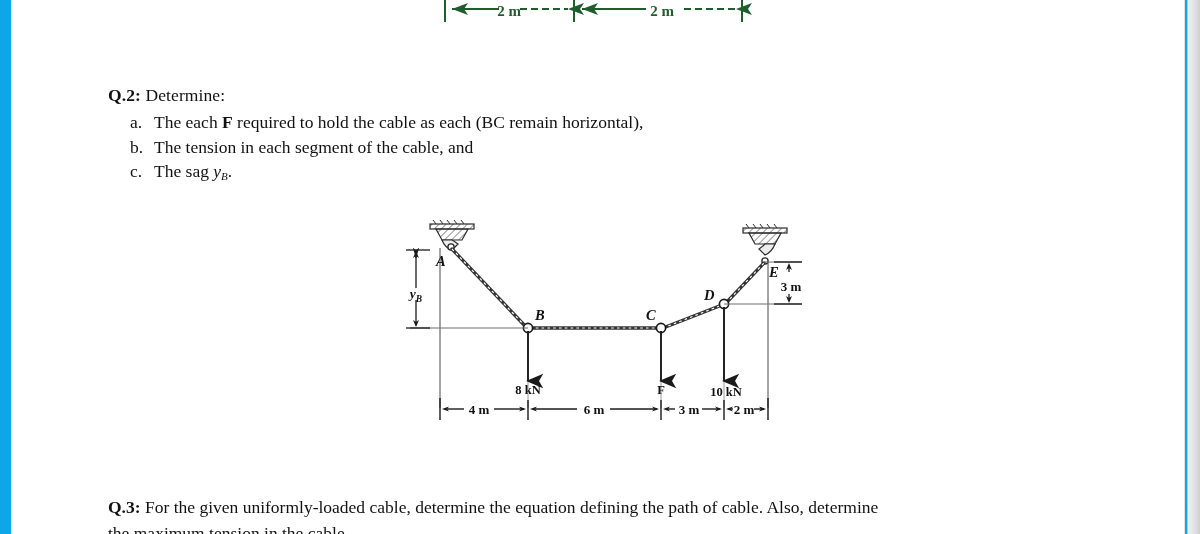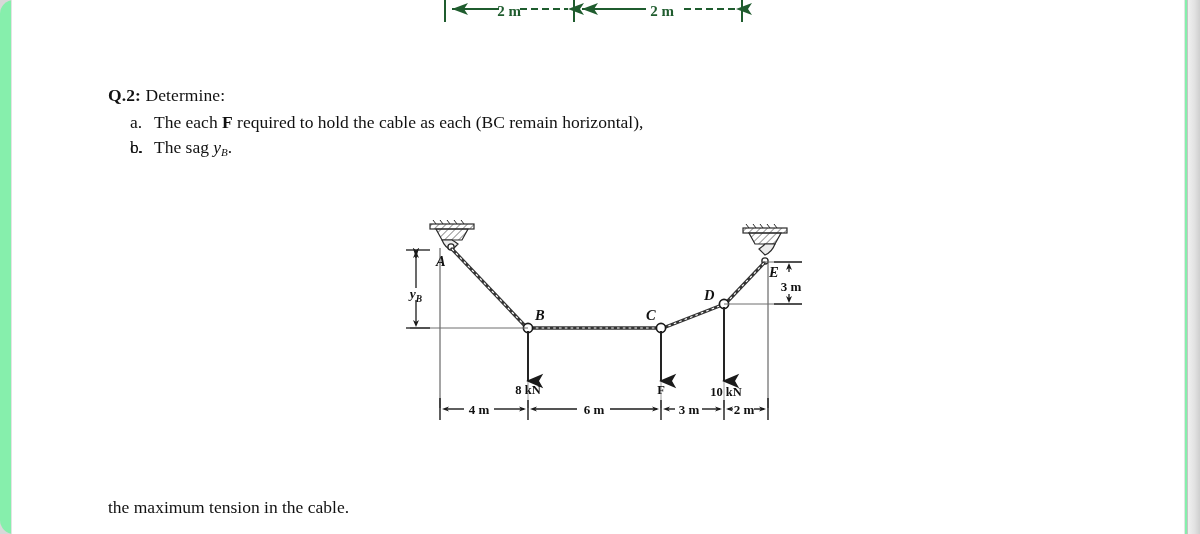--- a/index.html
+++ b/index.html
@@ -2,21 +2,21 @@
 <html><head>
 <meta charset="utf-8">
 <title>Statics Worksheet</title>
 <style>
   html,body{margin:0;padding:0;}
   body{
     width:1200px;height:534px;overflow:hidden;
     background:#d8d8d8;
     font-family:"Liberation Serif", serif;
   }
-  #viewer{position:relative;width:1200px;height:534px;background:#86efac;border-radius:14px;}
+  #viewer{position:relative;width:1200px;height:534px;background:#0ea5e9;}
   #page{
     position:absolute;left:12px;top:0;width:1172px;height:534px;
     background:#ffffff;
     box-shadow:0 0 0 1px #e3e3e3;
   }
   #scrollbar{
     position:absolute;right:0;top:0;width:12px;height:534px;
     background:linear-gradient(to right,#f0f0f0,#e2e2e2 55%,#cfcfcf);
     border-left:1px solid #c4c4c4;
   }
@@ -79,21 +79,21 @@
 
     <div id="q2">
       <div class="head">
         <span class="qlabel">Q.2:</span><span>&nbsp;</span><span>Determine:</span>
       </div>
       <ol>
         <li>
           <span class="mk">a.</span><span>The each </span><span class="bf">F</span><span> required to hold the cable as each (BC remain horizontal),</span>
         </li>
         <li>
-          <span class="mk">b.</span>
+          <span class="mk">b.</span><span>The tension in each segment of the cable, and</span>
         </li>
         <li>
           <span class="mk">c.</span><span>The sag </span><span class="it">y</span><span class="sub">B</span><span>.</span>
         </li>
       </ol>
     </div>
 
     <div id="figure">
       <svg width="1172" height="534" viewBox="0 0 1172 534">
         <defs>
@@ -243,18 +243,21 @@
           </g>
           <text x="467" y="414" font-family="'Liberation Serif',serif" font-size="13" font-weight="bold" fill="#111" text-anchor="middle">4 m</text>
           <text x="582" y="414" font-family="'Liberation Serif',serif" font-size="13" font-weight="bold" fill="#111" text-anchor="middle">6 m</text>
           <text x="677" y="414" font-family="'Liberation Serif',serif" font-size="13" font-weight="bold" fill="#111" text-anchor="middle">3 m</text>
           <text x="732" y="414" font-family="'Liberation Serif',serif" font-size="13" font-weight="bold" fill="#111" text-anchor="middle">2 m</text>
         </g>
       </svg>
     </div>
 
     <div id="q3">
+      <div class="line">
+        <span class="qlabel">Q.3:</span><span>&nbsp;</span><span>For the given uniformly-loaded cable, determine the equation defining the path of cable. Also, determine</span>
+      </div>
       <div class="line line2">the maximum tension in the cable.</div>
     </div>
 
   </div>
   <div id="scrollbar"></div>
 </div>
 
 </body></html>

